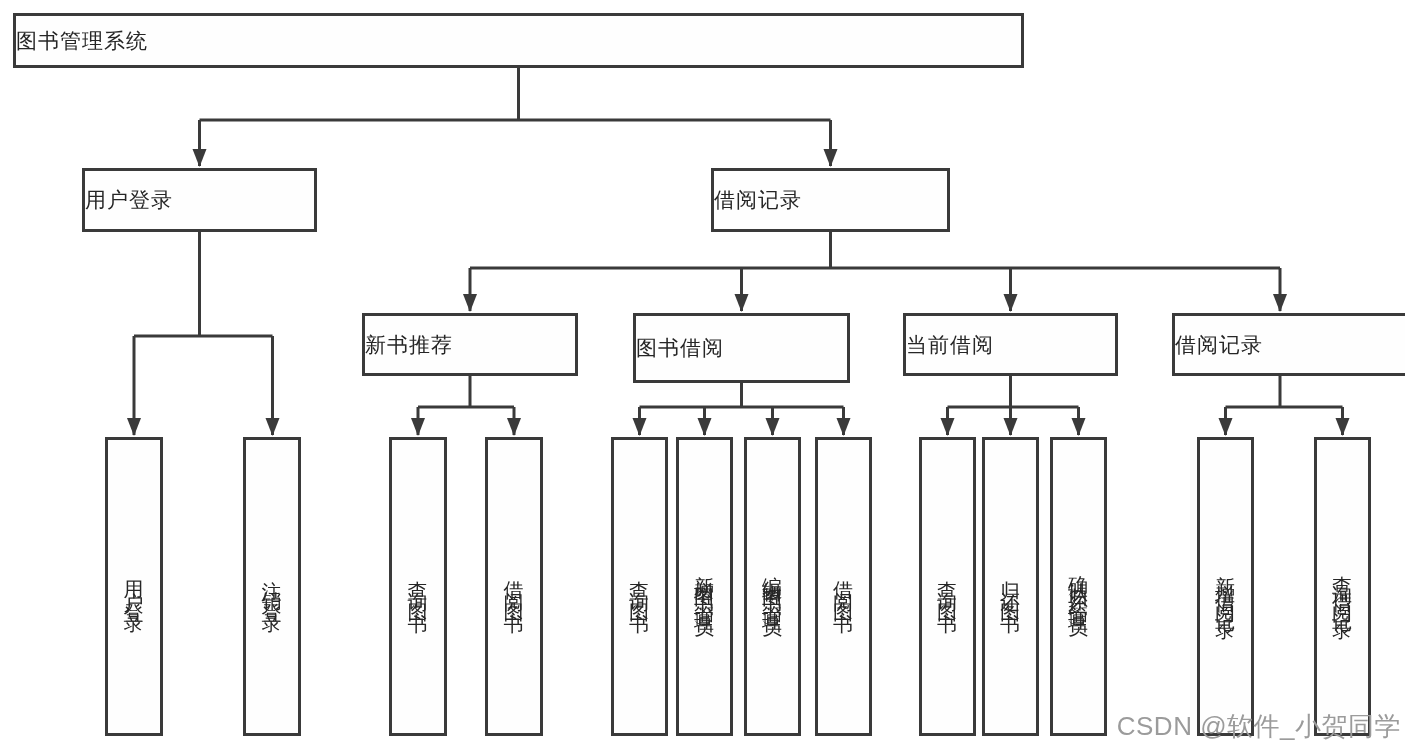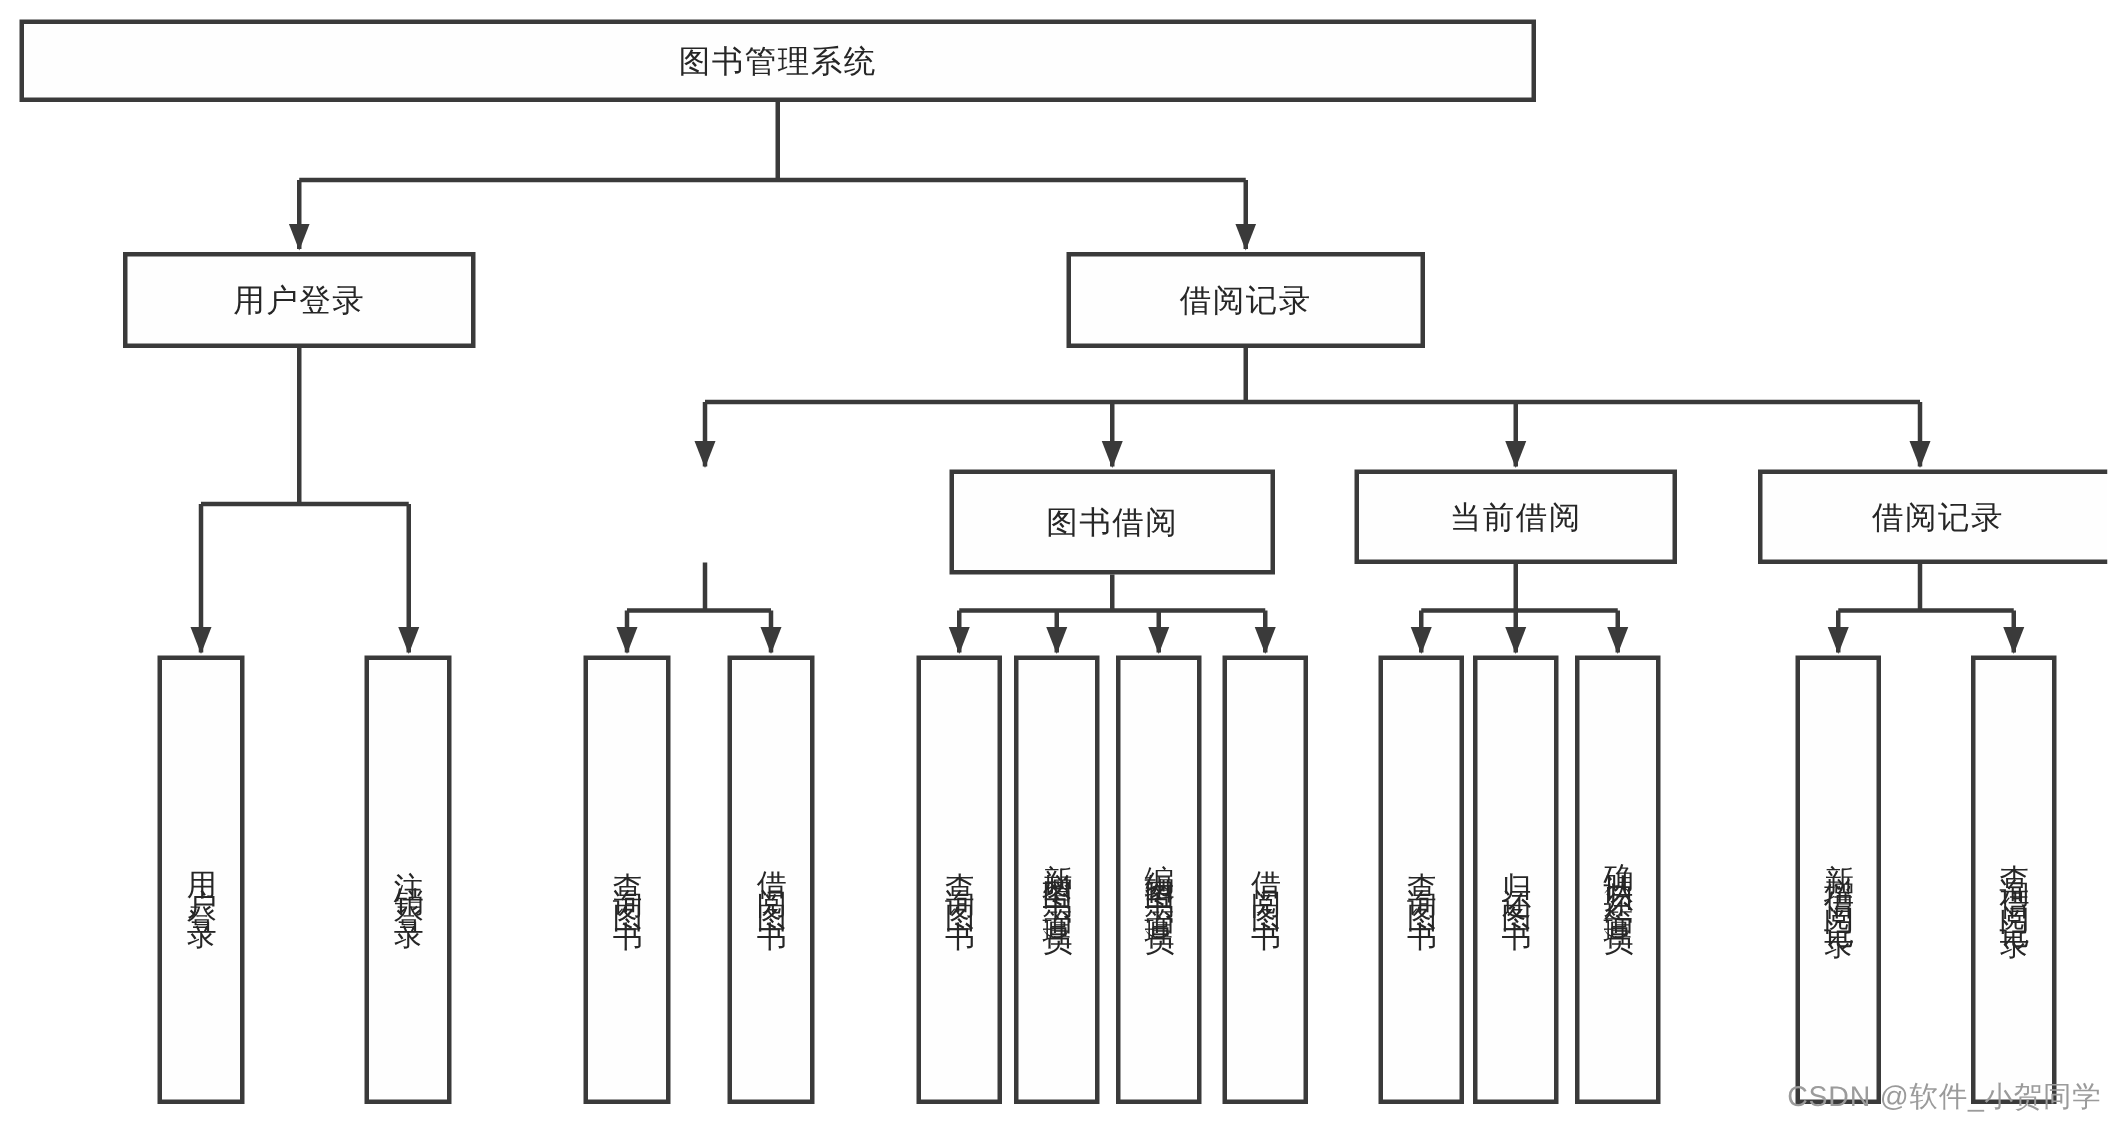--- a/index.html
+++ b/index.html
@@ -21,21 +21,20 @@
     width: 1405px; height: 747px;
     z-index: 1;
   }
   .box {
     position: absolute;
     box-sizing: border-box;
     background: #fefefe;
     border: 3px solid #3a3a3a;
     display: flex;
     align-items: center;
-    justify-content: center;
     z-index: 2;
   }
   .box .lbl {
     font-size: 21px;
     color: #262626;
     letter-spacing: 1px;
     white-space: nowrap;
   }
   .leaf {
     position: absolute;
@@ -56,21 +55,21 @@
     font-size: 20px;
     line-height: 1;
     letter-spacing: 11px;
     color: #262626;
     white-space: nowrap;
   }
   #watermark {
     position: absolute;
     right: 4px;
     bottom: 3px;
-    font-size: 19px;
+    font-size: 26px;
     color: #9b9b9b;
     z-index: 3;
     letter-spacing: 0.5px;
     white-space: nowrap;
   }
 </style>
 </head>
 <body>
 
 <div id="stage">
@@ -124,20 +123,23 @@
     <span class="lbl">图书管理系统</span>
   </div>
 
   <div class="box" style="left:82px; top:168px; width:235px; height:64px">
     <span class="lbl">用户登录</span>
   </div>
   <div class="box" style="left:711px; top:168px; width:239px; height:64px">
     <span class="lbl">借阅记录</span>
   </div>
 
+  <div class="box" style="left:362px; top:313px; width:216px; height:63px">
+    <span class="lbl">新书推荐</span>
+  </div>
   <div class="box" style="left:633px; top:313px; width:217px; height:70px">
     <span class="lbl">图书借阅</span>
   </div>
   <div class="box" style="left:903px; top:313px; width:215px; height:63px">
     <span class="lbl">当前借阅</span>
   </div>
   <div class="box" style="left:1172px; top:313px; width:240px; height:63px">
     <span class="lbl">借阅记录</span>
   </div>
 

